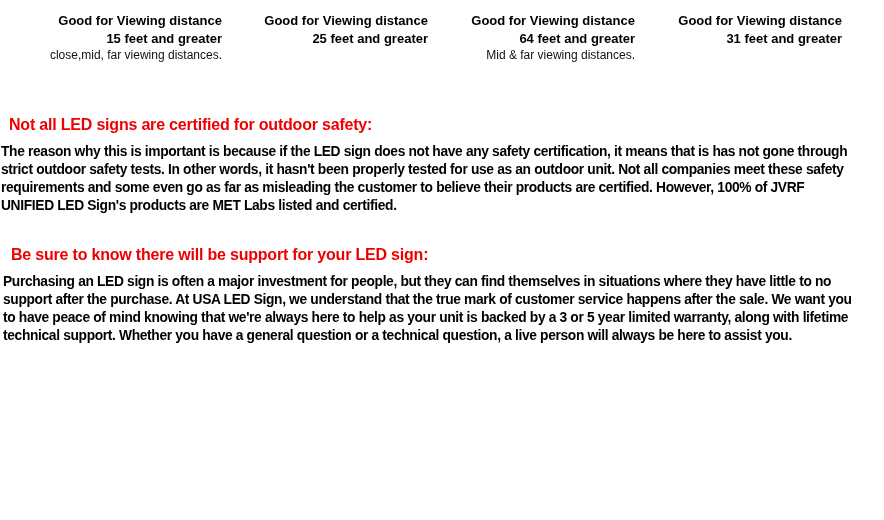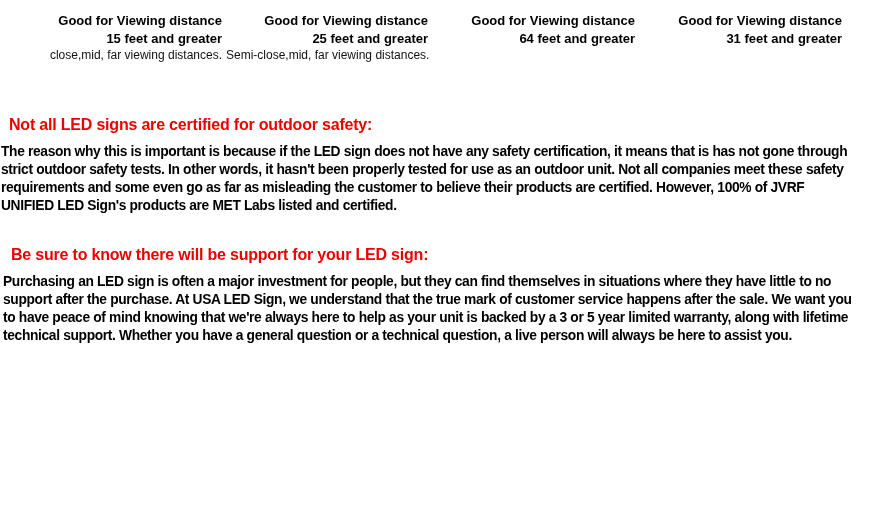--- a/index.html
+++ b/index.html
@@ -15,25 +15,25 @@
 <body>
 
 <div class="col" style="left:20px;width:202px;">
   <div class="hd">Good for Viewing distance</div>
   <div class="hd">15 feet and greater</div>
   <div class="sub">close,mid, far viewing distances.</div>
 </div>
 <div class="col" style="left:226px;width:202px;">
   <div class="hd">Good for Viewing distance</div>
   <div class="hd">25 feet and greater</div>
-  <div class="sub">Semi-close,mid, far viewing distances.</div>
 </div>
 <div class="col" style="left:433px;width:202px;">
   <div class="hd">Good for Viewing distance</div>
   <div class="hd">64 feet and greater</div>
+  <div class="sub">Mid &amp; far viewing distances.</div>
 </div>
 <div class="col" style="left:640px;width:202px;">
   <div class="hd">Good for Viewing distance</div>
   <div class="hd">31 feet and greater</div>
 </div>
 
 <div class="sec" style="top:108px;left:1px;">
   <h2>Not all LED signs are certified for outdoor safety:</h2>
   <p>The reason why this is important is because if the LED sign does not have any safety certification, it means that is has not gone through strict outdoor safety tests. In other words, it hasn't been properly tested for use as an outdoor unit. Not all companies meet these safety requirements and some even go as far as misleading the customer to believe their products are certified. However, 100% of JVRF UNIFIED LED Sign's products are MET Labs listed and certified.</p>
 </div>

